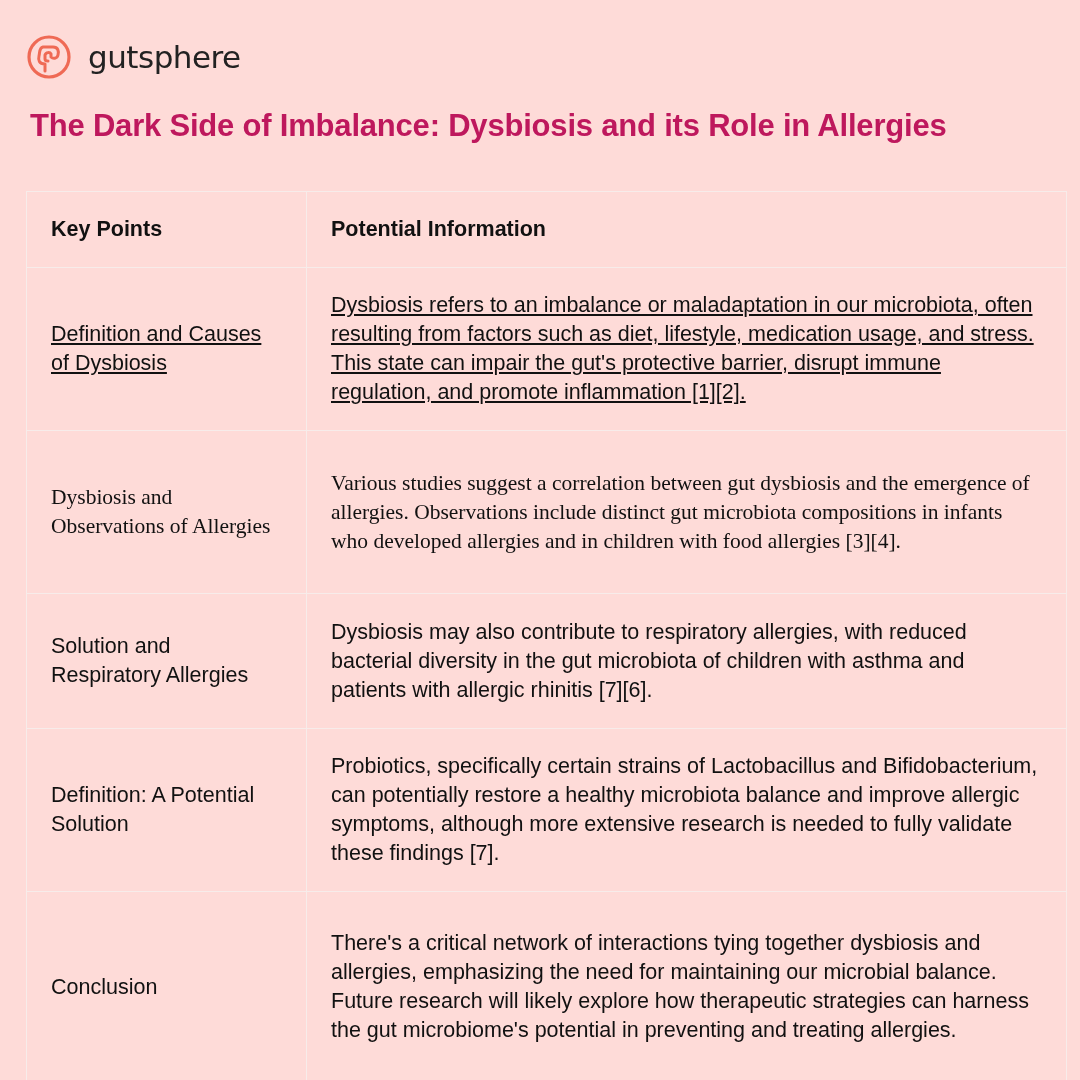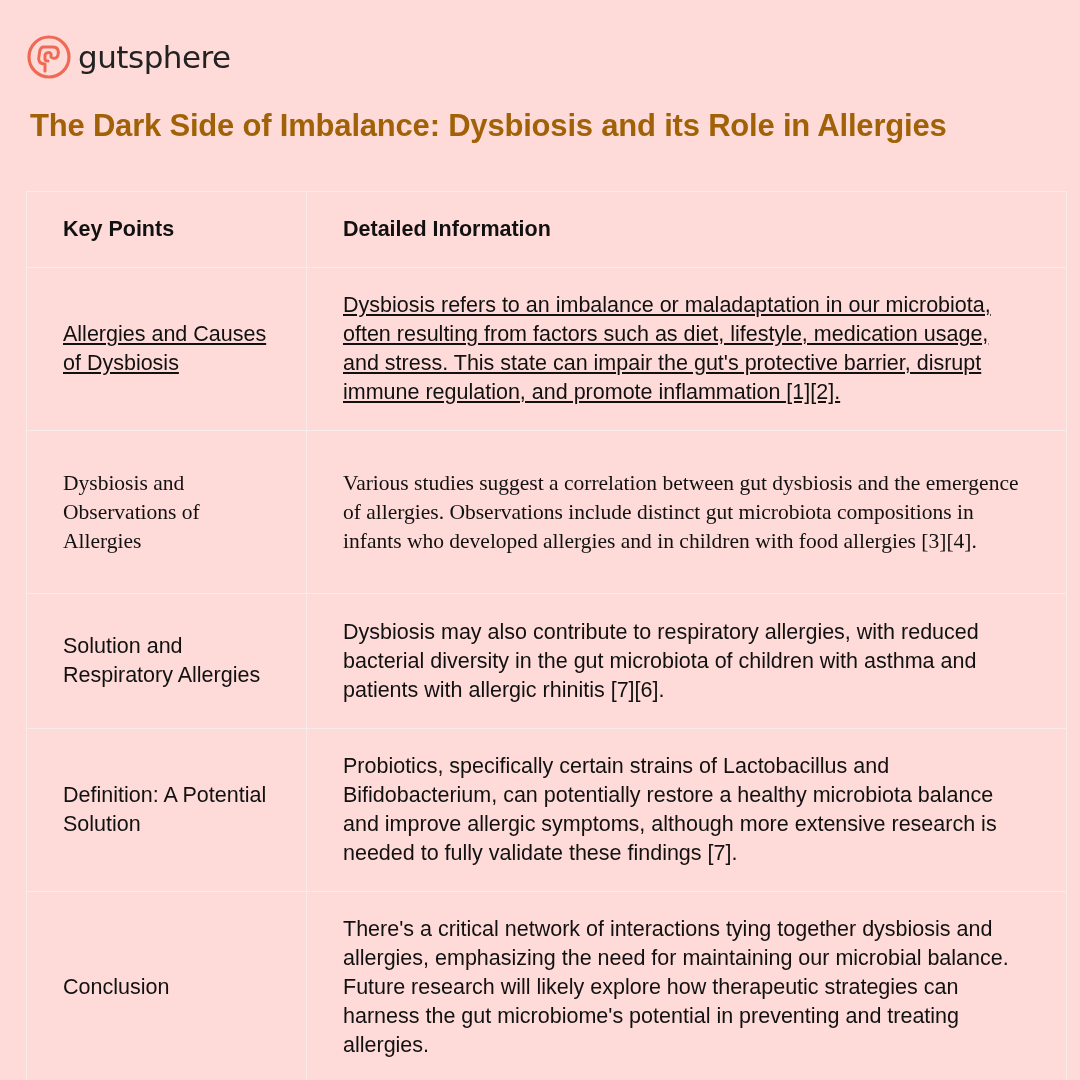--- a/index.html
+++ b/index.html
@@ -5,34 +5,34 @@
     html, body { margin: 0; padding: 0; }
     body {
       width: 1080px; height: 1080px; overflow: hidden;
       background: #fedbd8;
       font-family: "Liberation Sans", sans-serif;
       color: #111111;
       position: relative;
     }
     .logo { position: absolute; left: 26px; top: 34px; display: flex; align-items: center; }
     .logo-mark { width: 46px; height: 46px; }
-    .logo-text { font-family: "DejaVu Sans", sans-serif; font-size: 31px; font-weight: 500; color: #222; margin-left: 6px; letter-spacing: -0.5px; }
+    .logo-text { font-family: "DejaVu Sans", sans-serif; font-size: 31px; font-weight: 500; color: #222; margin-left: 16px; letter-spacing: -0.5px; }
     .title {
       position: absolute; left: 30px; top: 108px;
-      font-size: 31px; font-weight: bold; color: #a16207; letter-spacing: -0.2px;
+      font-size: 31px; font-weight: bold; color: #be185d; letter-spacing: -0.2px;
       margin: 0;
     }
     table.info {
       position: absolute; left: 26px; top: 191px;
       width: 1040px; border-collapse: collapse;
       table-layout: fixed;
     }
     table.info td, table.info th {
       border: 1px solid #f7ecea;
-      padding: 0 36px;
+      padding: 0 24px;
       vertical-align: middle;
       text-align: left;
       font-size: 21.5px;
       line-height: 29px;
       font-weight: normal;
     }
     table.info th { font-weight: bold; height: 75px; }
     col.c1 { width: 280px; }
     col.c2 { width: 760px; }
     tr.r1 td { height: 162px; text-decoration: underline; }
@@ -55,26 +55,26 @@
 <h1 class="title">The Dark Side of Imbalance: Dysbiosis and its Role in Allergies</h1>
 
 <table class="info">
   <colgroup>
       <col class="c1">
       <col class="c2">
     </colgroup>
   <thead>
     <tr>
       <th>Key Points</th>
-      <th>Detailed Information</th>
+      <th>Potential Information</th>
     </tr>
   </thead>
   <tbody>
     <tr class="r1">
-      <td>Allergies and Causes of Dysbiosis</td>
+      <td>Definition and Causes of Dysbiosis</td>
       <td>Dysbiosis refers to an imbalance or maladaptation in our microbiota, often resulting from factors such as diet, lifestyle, medication usage, and stress. This state can impair the gut's protective barrier, disrupt immune regulation, and promote inflammation [1][2].</td>
     </tr>
     <tr class="r2">
       <td>Dysbiosis and Observations of Allergies</td>
       <td>Various studies suggest a correlation between gut dysbiosis and the emergence of allergies. Observations include distinct gut microbiota compositions in infants who developed allergies and in children with food allergies [3][4].</td>
     </tr>
     <tr class="r3">
       <td>Solution and Respiratory Allergies</td>
       <td>Dysbiosis may also contribute to respiratory allergies, with reduced bacterial diversity in the gut microbiota of children with asthma and patients with allergic rhinitis [7][6].</td>
     </tr>

